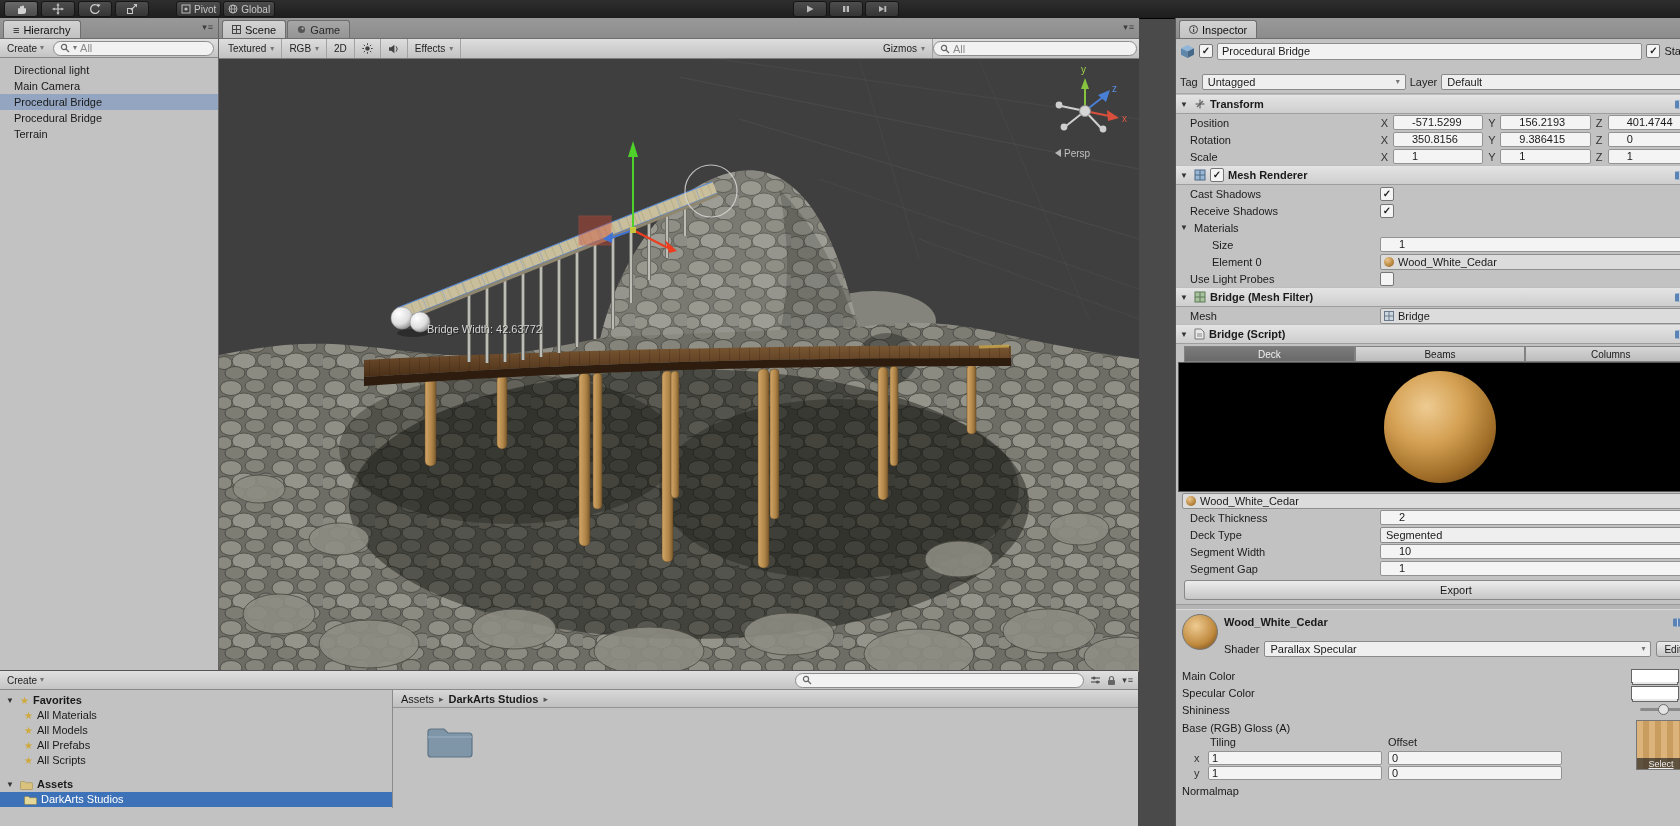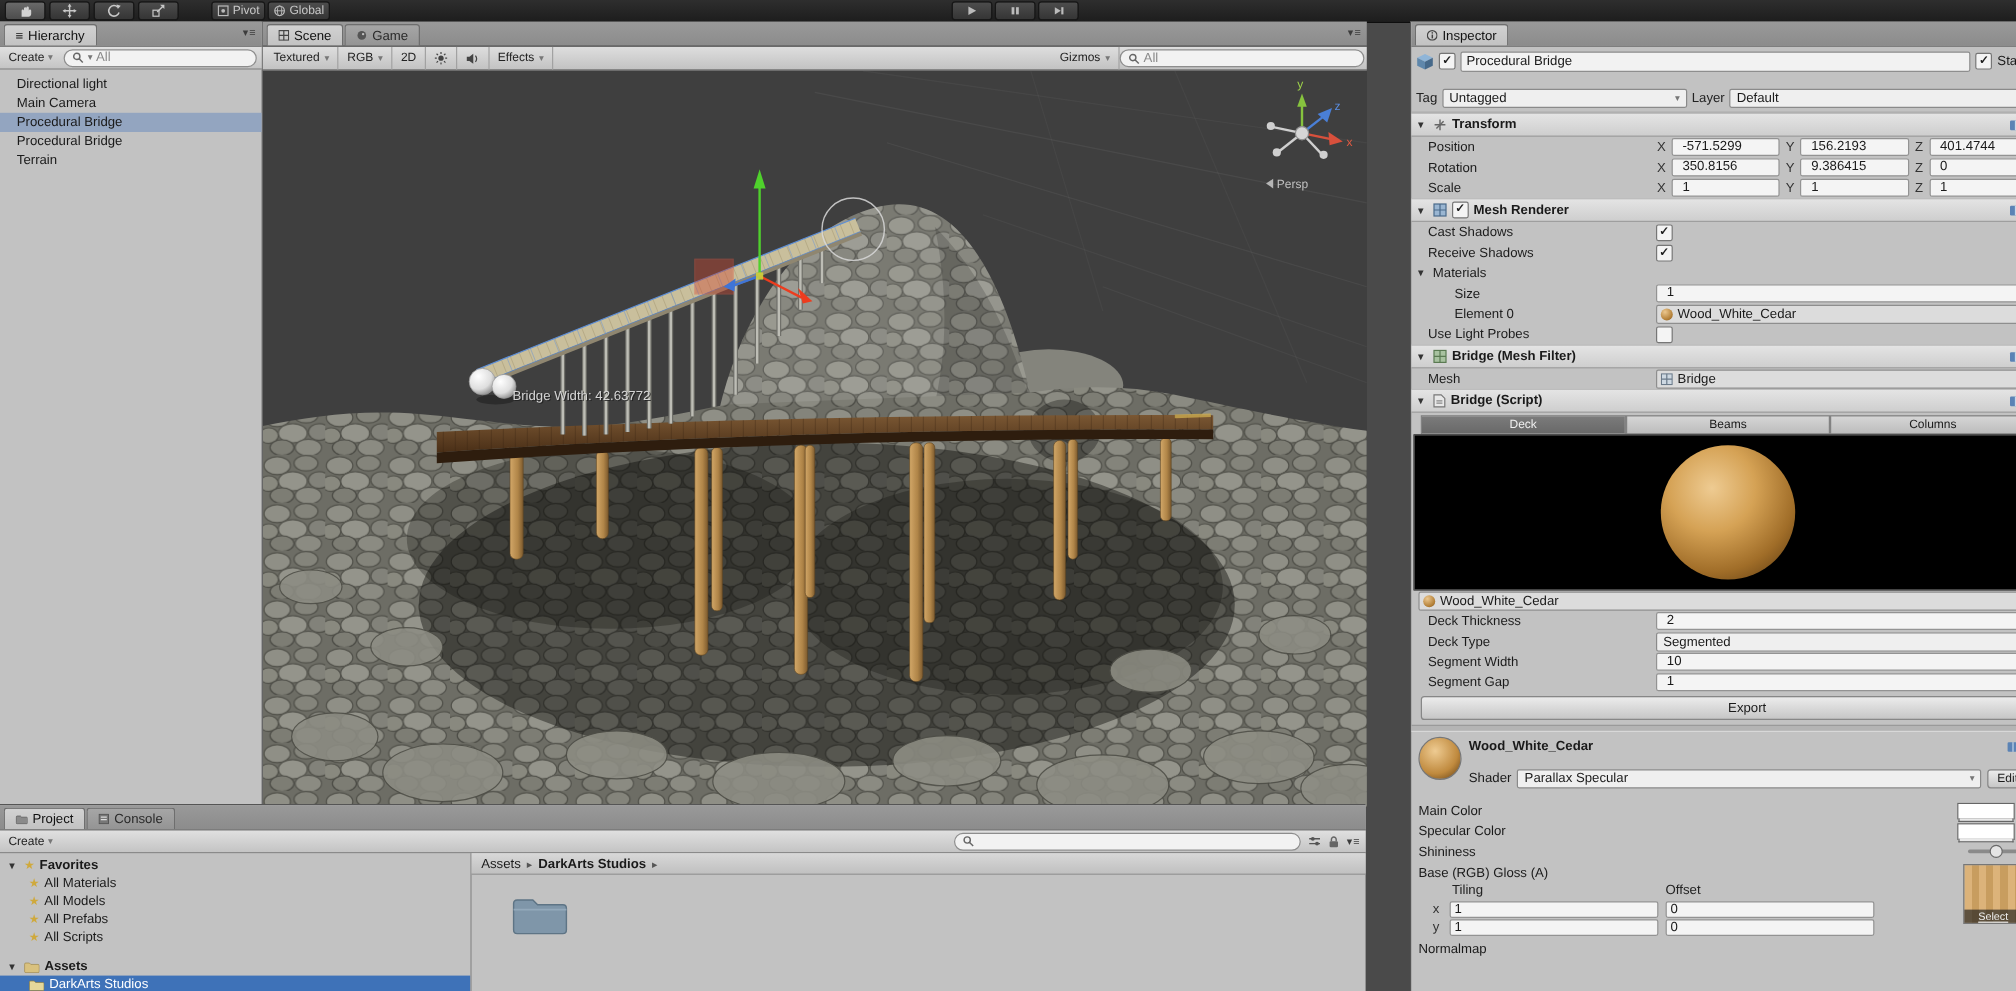--- a/index.html
+++ b/index.html
@@ -62,21 +62,21 @@
   .namefield{flex:1;height:15px;background:#f2f2f2;border:1px solid #8e8e8e;border-radius:2px;padding:0 4px;line-height:15px;}
   .tagrow{display:flex;align-items:center;gap:4px;height:17px;margin-top:13px;}
   .minilbl{color:#222;}
   .dd{height:14px;background:#efefef;border:1px solid #8a8a8a;border-radius:2px;display:flex;align-items:center;padding:0 5px;gap:4px;}
   .dd .ddl{flex:1;overflow:hidden;white-space:nowrap;}
   .comphdr{height:18px;background:linear-gradient(#e4e4e4,#cecece);border-top:1px solid #bdbdbd;border-bottom:1px solid #9e9e9e;display:flex;align-items:center;gap:4px;padding:0 4px;font-weight:bold;}
   .hspace{flex:1;}
   .crow{display:flex;align-items:center;height:17px;padding:0 6px 0 14px;gap:4px;}
   .crow .lbl{width:186px;flex:none;color:#1c1c1c;}
   .crow .lbl.ind{padding-left:22px;width:164px;}
-  .tfield{flex:1;height:13px;background:#f4f4f4;border:1px solid #939393;border-radius:2px;padding:0 8px;line-height:13px;overflow:hidden;white-space:nowrap;}
+  .tfield{flex:1;height:13px;background:#f4f4f4;border:1px solid #939393;border-radius:2px;padding:0 18px;line-height:13px;overflow:hidden;white-space:nowrap;}
   .axis{width:9px;text-align:center;color:#333;flex:none;}
   .objfield{flex:1;height:14px;background:#dcdcdc;border:1px solid #8e8e8e;border-radius:2px;display:flex;align-items:center;gap:4px;padding:0 3px;overflow:hidden;white-space:nowrap;}
   .picker{width:10px;height:10px;border-radius:50%;background:#e6e6e6;border:1px solid #777;position:relative;flex:none;margin-left:auto;}
   .picker::after{content:"";position:absolute;inset:3px;border-radius:50%;background:#555;}
   .ballicon{width:10px;height:10px;border-radius:50%;background:radial-gradient(circle at 35% 30%,#ecc78e,#b07c33 70%,#5c3a12);flex:none;}
   .stabs{display:flex;height:16px;margin:2px 8px 0 8px;}
   .stab{flex:1;display:flex;align-items:center;justify-content:center;border:1px solid #828282;background:linear-gradient(#d6d6d6,#bcbcbc);font-size:10px;}
   .stab.active{background:linear-gradient(#7b7b7b,#696969);color:#f0f0f0;}
   .preview{height:128px;background:#000;margin:0 2px;position:relative;border:1px solid #555;}
   .wood-sphere{position:absolute;left:50%;top:50%;width:112px;height:112px;margin:-56px 0 0 -56px;border-radius:50%;
@@ -504,40 +504,20 @@
           <text x="903" y="63" font-size="10" fill="#e05a42">x</text>
           <text x="893" y="33" font-size="10" fill="#5a8de0">z</text>
           <polygon points="836,94 842,90 842,98" fill="#b5b5b5"></polygon>
           <text x="845" y="98" font-size="10" fill="#c0c0c0">Persp</text>
         </g>
       </svg>
     </div>
   </div>
 
   <div id="project">
-    <div class="tabbar">
-      <div class="tab active">
-          <span class="micon">
-            <svg width="10" height="8">
-              <path d="M0.5,2 q0-1 1-1 h2.5 l1,1 h4 q1,0 1,1 v3.5 q0,1 -1,1 h-7.5 q-1,0 -1,-1 Z" fill="#8a8a8a" stroke="#555" stroke-width="0.6"></path>
-            </svg>
-          </span>
-          <span>Project</span>
-        </div>
-      <div class="tab inactive">
-          <span class="micon">
-            <svg width="9" height="9">
-              <rect x="0.5" y="0.5" width="8" height="8" fill="#777" stroke="#444" stroke-width="0.6"></rect>
-              <line x1="2" y1="3" x2="7" y2="3" stroke="#ddd"></line>
-              <line x1="2" y1="5" x2="7" y2="5" stroke="#ddd"></line>
-            </svg>
-          </span>
-          <span>Console</span>
-        </div>
-    </div>
     <div class="ptoolbar">
       <div class="flatbtn">
           <span>Create</span>
           <span class="arr">▾</span>
         </div>
       <div style="flex:1"></div>
       <div class="pill" style="width:275px">
         <span class="micon">
             <svg width="10" height="10">
               <circle cx="4" cy="4" r="2.6" fill="none" stroke="#666" stroke-width="1.2"></circle>

